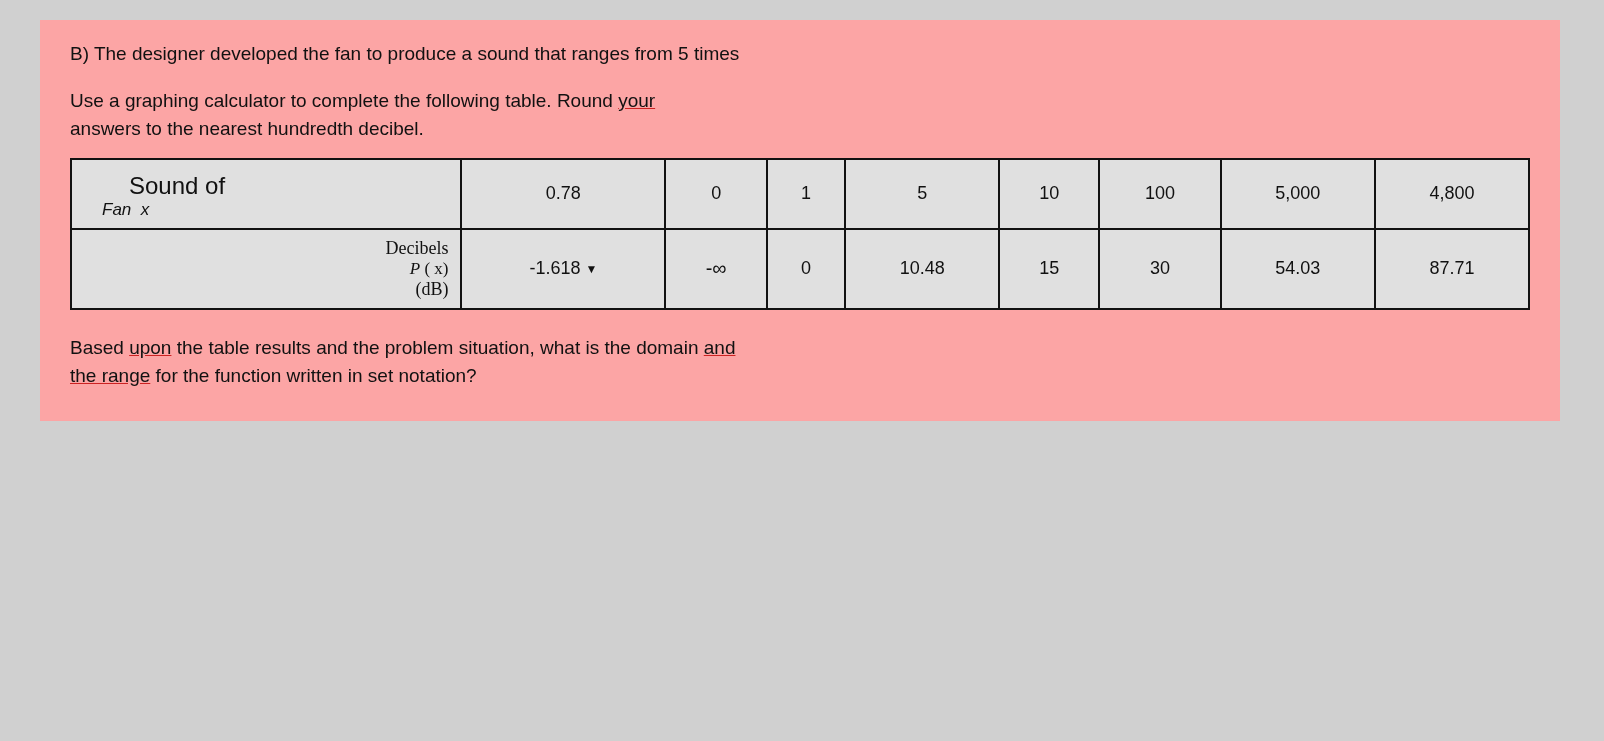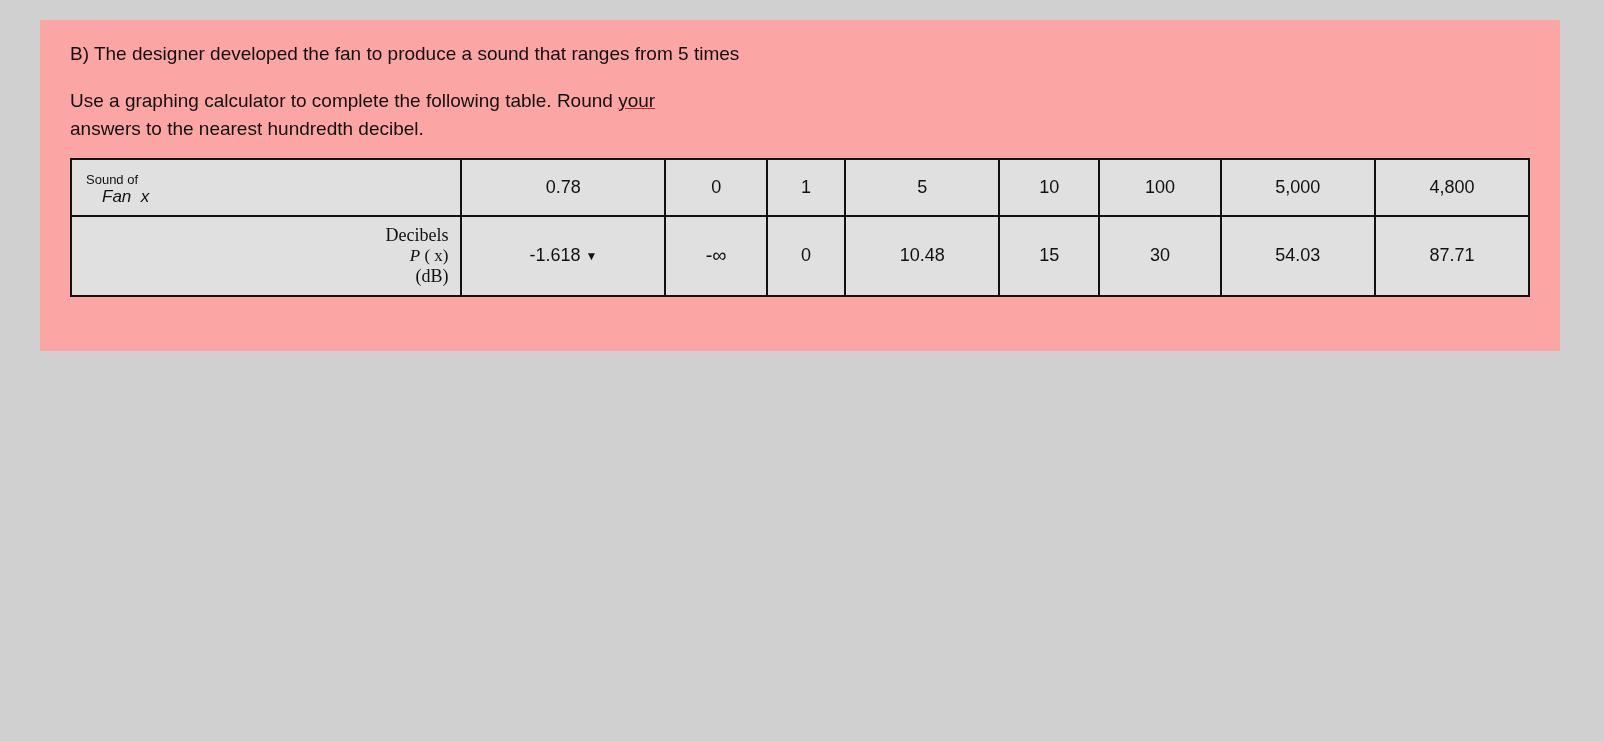--- a/index.html
+++ b/index.html
@@ -68,21 +68,22 @@
       text-align: right;
       padding-left: 14px;
       min-width: 180px;
       vertical-align: top;
       padding-top: 8px;
       font-family: Liberation Serif, serif;
     }
 
     .row-label-top {
       display: block;
-      font-size: 13px;
+      font-size: 24px;
+      margin-left: 43px;
     }
     .row-label-sub {
       display: block;
       font-size: 17px;
       margin-left: 16px;
       font-style: italic;
     }
 
     .row2-label-top {
       display: block;
@@ -180,14 +181,19 @@
         <td>0</td>
         <td>10.48</td>
         <td>15</td>
         <td>30</td>
         <td>54.03</td>
         <td>87.71</td>
       </tr>
     </tbody>
   </table>
 
+  <p class="bottom-text">
+    <span>Based <span class="underline-red">upon</span> the table results and the problem situation, what is the domain <span class="underline-red">and</span></span>
+    <br>
+    <span><span class="underline-red">the range</span> for the function written in set notation?</span>
+  </p>
 
 </div>
 
 </body></html>

